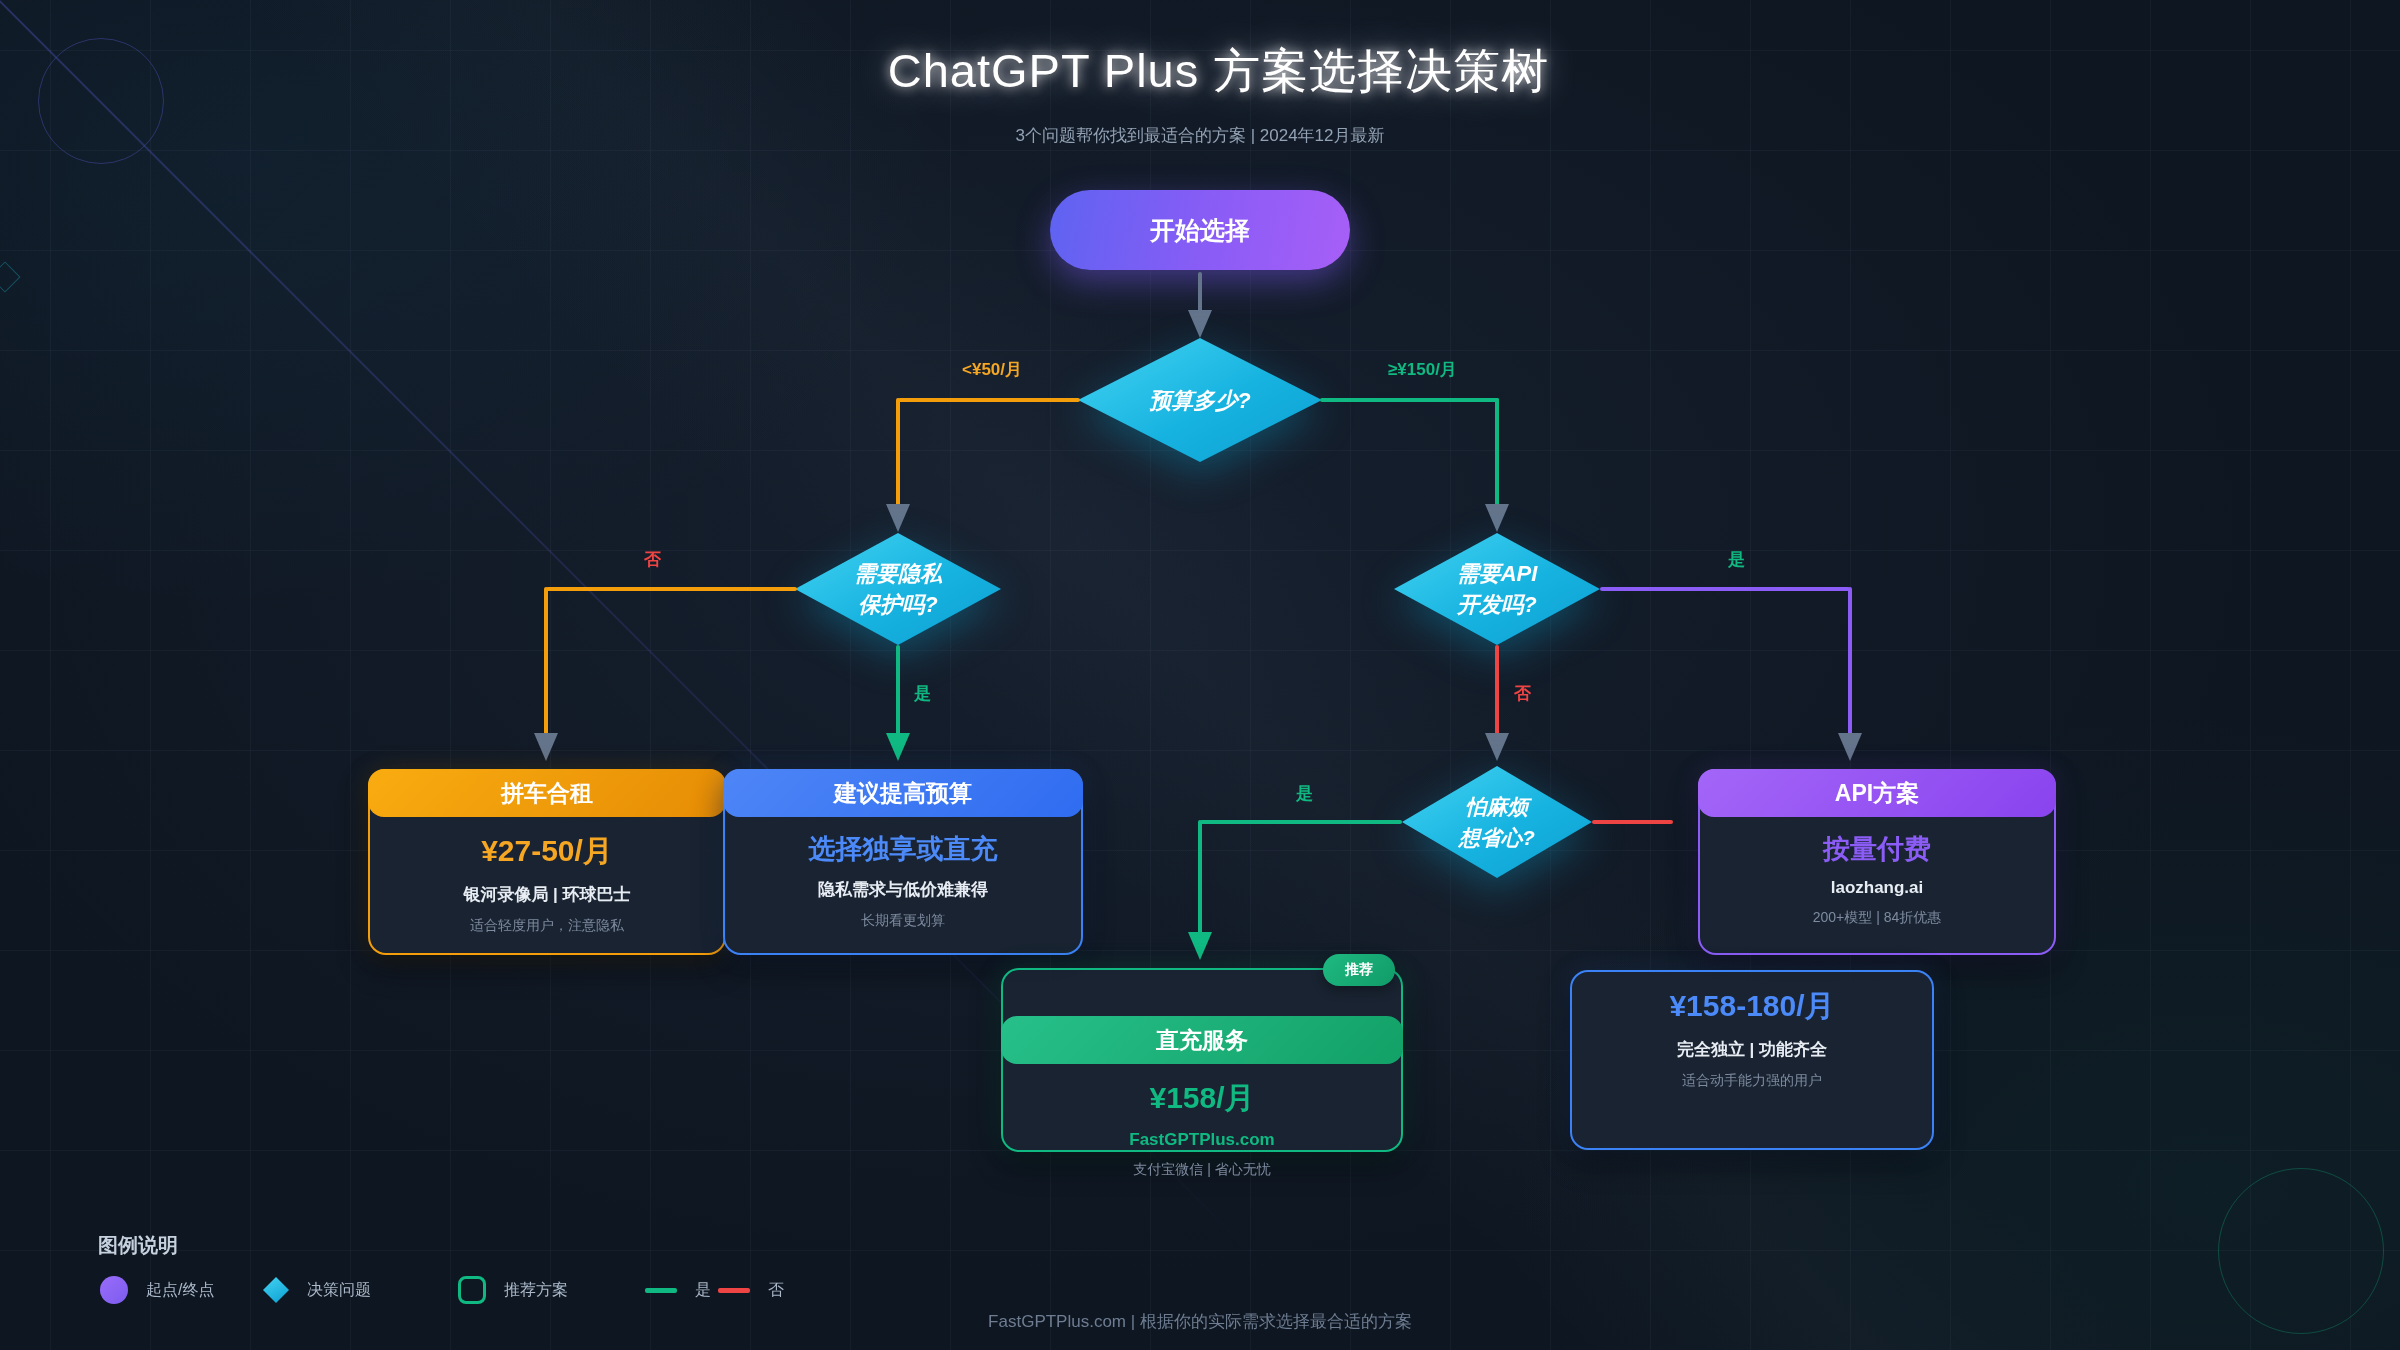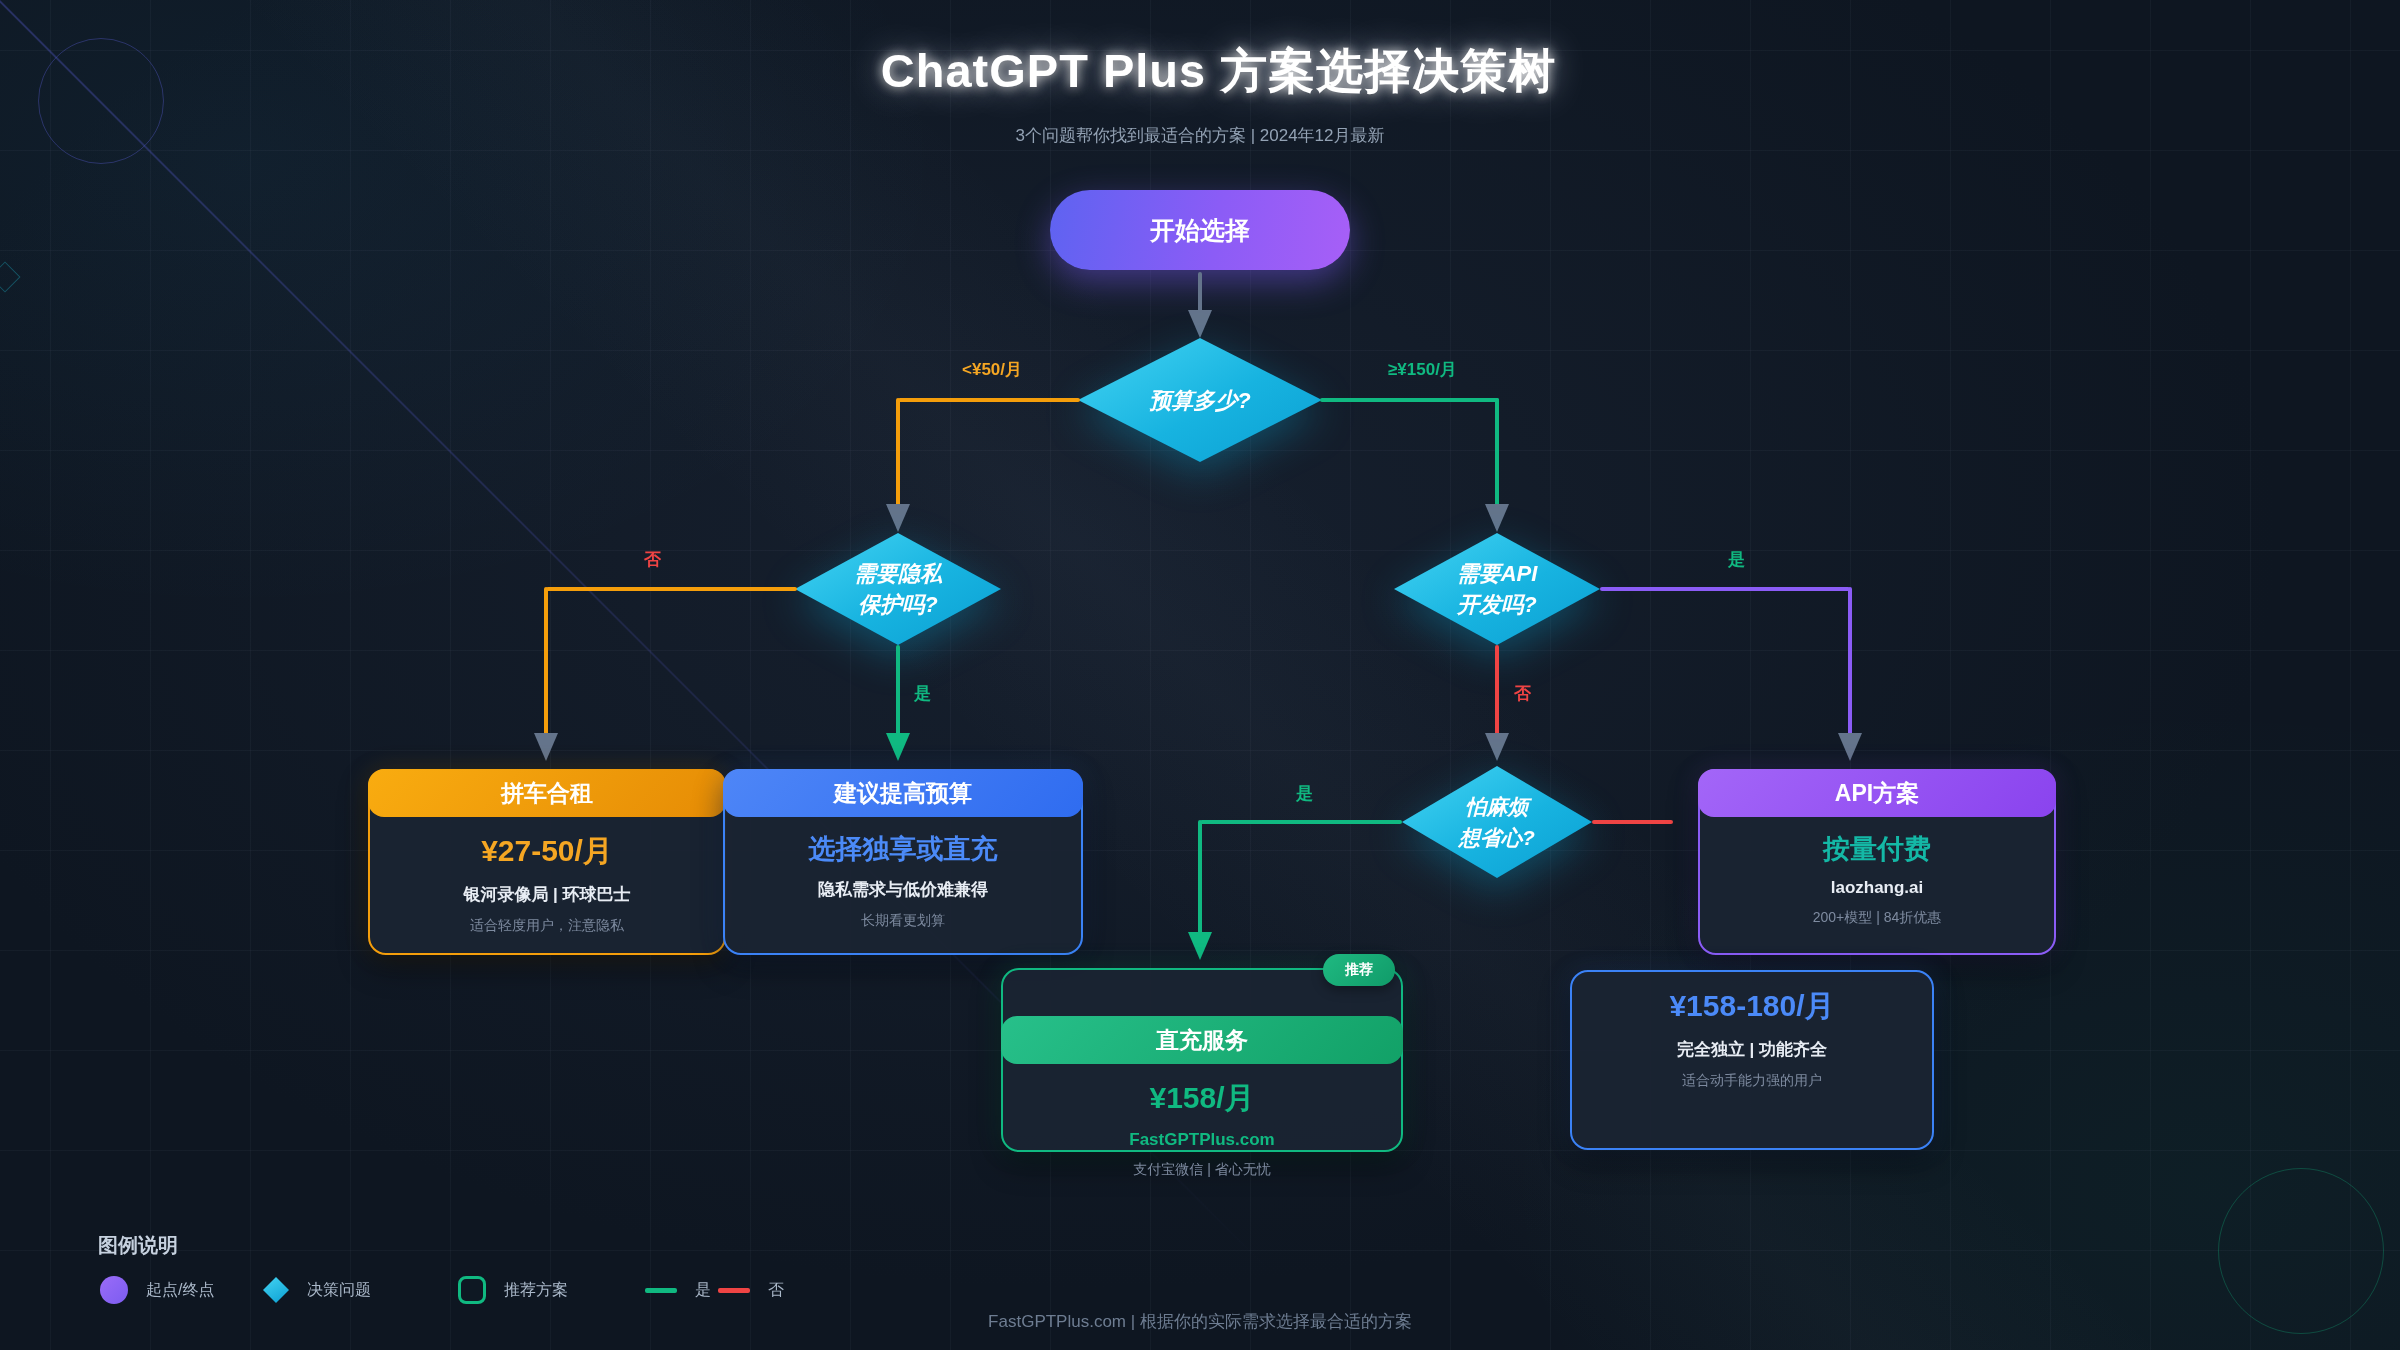--- a/index.html
+++ b/index.html
@@ -22,21 +22,21 @@
   }
   .deco-circle{position:absolute;border-radius:50%;border:1px solid;}
   .c-tl{left:38px;top:38px;width:124px;height:124px;border-color:rgba(99,102,241,.32);}
   .c-br{left:2218px;top:1168px;width:164px;height:164px;border-color:rgba(16,185,129,.3);}
   .deco-diag{position:absolute;left:0;top:0;width:2400px;height:2px;transform-origin:0 0;transform:rotate(45deg);
     background:linear-gradient(90deg, rgba(99,102,241,.3), rgba(99,102,241,.12) 45%, transparent 75%);}
   .deco-mini-diamond{position:absolute;left:-6px;top:266px;width:20px;height:20px;transform:rotate(45deg);
     border:1px solid rgba(34,211,238,.3);}
 
   .page-title{position:absolute;left:0;right:0;top:40px;text-align:center;color:#fff;
-    font-size:47px;font-weight:700;letter-spacing:1px;
+    font-size:47px;font-weight:400;letter-spacing:1px;
     text-shadow:0 0 12px rgba(255,255,255,.9),0 0 34px rgba(214,228,255,.6),0 2px 8px rgba(0,0,0,.5);padding-left:37px;}
   .page-subtitle{position:absolute;left:0;right:0;top:124px;text-align:center;color:#93a2b4;font-size:17px;}
 
   .start-node{position:absolute;left:1050px;top:190px;width:300px;height:80px;border-radius:40px;
     background:linear-gradient(100deg,#5e63f1 0%,#8b5cf6 55%,#a75ff7 100%);
     box-shadow:0 12px 34px rgba(124,92,246,.45);
     display:flex;align-items:center;justify-content:center;color:#fff;font-size:25px;font-weight:700;}
 
   .dwrap{position:absolute;filter:drop-shadow(0 12px 20px rgba(13,148,189,.4));}
   .diamond{width:100%;height:100%;clip-path:polygon(50% 0,100% 50%,50% 100%,0 50%);
@@ -66,21 +66,21 @@
   .cline1{font-size:17px;font-weight:700;color:#e8edf4;}
   .cline2{font-size:14px;color:#7e8ba0;}
   .card-orange{border-color:#f59e0b;box-shadow:0 12px 30px rgba(0,0,0,.45),0 0 26px rgba(245,158,11,.15);}
   .card-orange .card-header{background:linear-gradient(135deg,#f9ac10,#e68c05);}
   .card-orange .price{color:#f5a623;}
   .card-blue{border-color:#3b82f6;box-shadow:0 12px 30px rgba(0,0,0,.45),0 0 26px rgba(59,130,246,.15);}
   .card-blue .card-header{background:linear-gradient(135deg,#4e86f7,#2f6cf0);}
   .card-blue .price{color:#4b8af8;}
   .card-purple{border-color:#8b5cf6;box-shadow:0 12px 30px rgba(0,0,0,.45),0 0 26px rgba(139,92,246,.18);margin-left:27px;}
   .card-purple .card-header{background:linear-gradient(135deg,#a366f8,#8a43ee);}
-  .card-purple .price{color:#14b8a6;font-family:Liberation Mono, monospace;}
+  .card-purple .price{color:#8b5cf6;font-family:Liberation Mono, monospace;}
   .card-green{border-color:#10b981;box-shadow:0 12px 30px rgba(0,0,0,.45),0 0 26px rgba(16,185,129,.18);}
   .card-green .card-header{background:linear-gradient(135deg,#27c08a,#12a167);margin-top:46px;}
   .card-green .price{color:#10b981;}
   .card-green .cline1{color:#10b981;}
   .badge{position:absolute;right:6px;top:-16px;height:32px;padding:0 22px;border-radius:16px;
     background:linear-gradient(135deg,#1fb981,#109b69);display:flex;align-items:center;
     color:#fff;font-size:14px;font-weight:700;box-shadow:0 4px 12px rgba(0,0,0,.35);}
 
   .legend-title{position:absolute;left:98px;top:1232px;font-size:20px;font-weight:600;color:#c6d1df;}
   .lgroup{position:absolute;top:1272px;display:flex;align-items:center;gap:18px;height:36px;}

